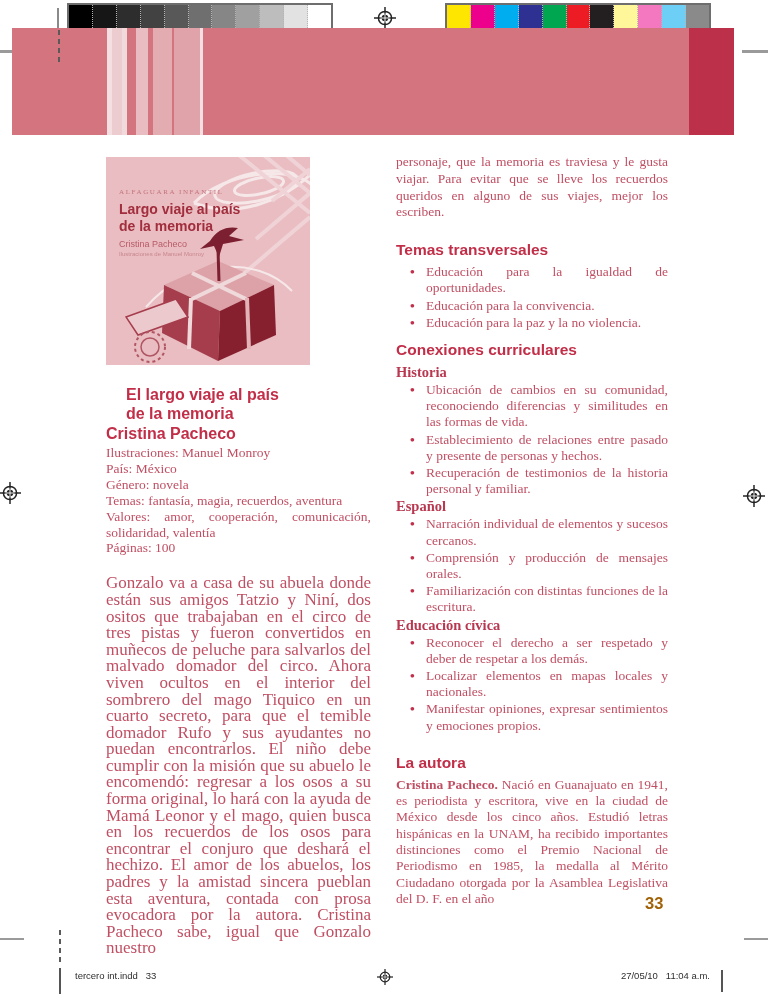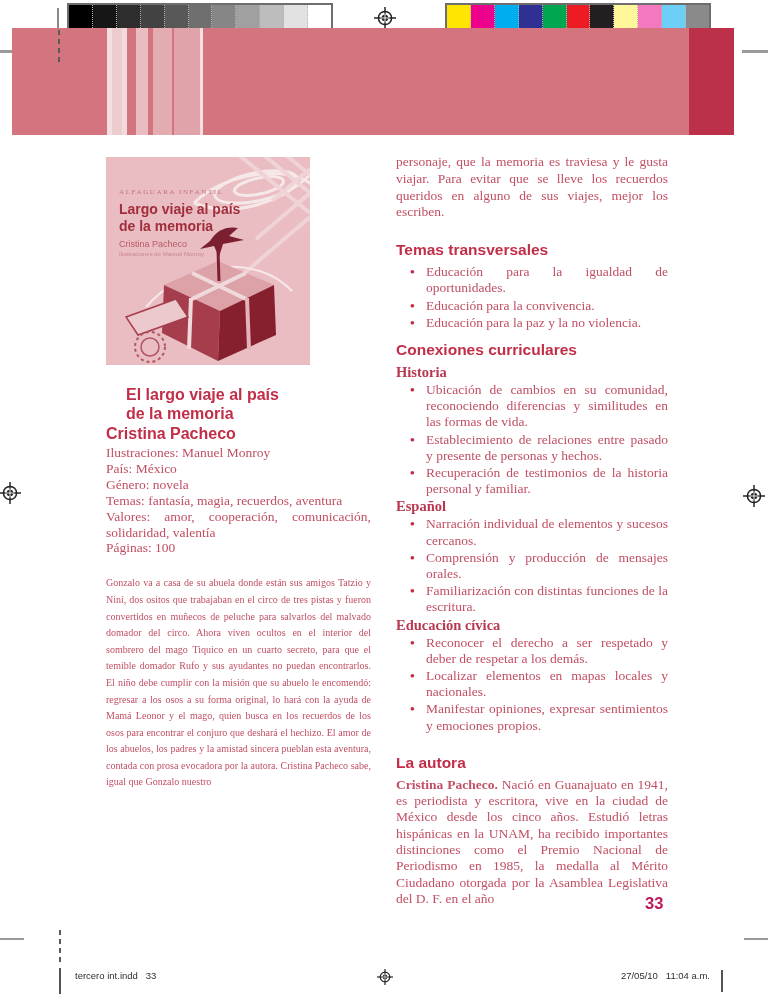--- a/index.html
+++ b/index.html
@@ -39,39 +39,39 @@
   .cover-credit{position:absolute;left:13px;top:94px;font-family:"Liberation Sans",sans-serif;
                 font-size:6px;color:#c98790;}
 
   
   .book-title{margin-top:21px;font-family:"Liberation Sans",sans-serif;font-weight:bold;
               font-size:16px;line-height:18.5px;color:#c22e48;margin-left:20px;}
   .book-author{margin-top:1px;font-family:"Liberation Sans",sans-serif;font-weight:bold;
                font-size:16px;line-height:19px;color:#c22e48;}
   .details{margin-top:2px;color:#c04f63;font-size:13.5px;line-height:15.9px;}
   .details .detail{text-align:justify;}
-  .synopsis{margin-top:19px;color:#c04f63;font-size:10px;line-height:16.6px;text-align:justify;}
+  .synopsis{margin-top:19px;color:#c04f63;font-size:17px;line-height:16.6px;text-align:justify;}
 
   
   .right-col{position:absolute;left:384px;top:154px;width:272px;color:#c04f63;margin-left:12px;}
   .cont{font-size:13.5px;line-height:16.8px;text-align:justify;}
   .sec-head{margin:20px 0 5px 0;font-family:"Liberation Sans",sans-serif;font-weight:bold;
             font-size:15.5px;line-height:18px;color:#c22e48;}
   .sec-head.tight{margin-top:10px;}
   .group-head{margin:1px 0 1px 0;font-weight:bold;font-size:14.5px;line-height:17px;color:#b93850;}
   ul.blist{list-style:none;margin:0;padding:0;}
   ul.blist li{position:relative;padding-left:30px;font-size:13.5px;line-height:16.2px;
               text-align:justify;margin-bottom:1px;}
   ul.blist li::before{content:"\2022";position:absolute;left:14px;top:0;color:#c0304d;font-weight:bold;}
   .autora-p{margin-top:2px;font-size:13.5px;line-height:16.3px;text-align:justify;}
   .autora-p .lead{font-weight:bold;}
 
   
   .page-num{position:absolute;left:645px;top:894px;font-family:"Liberation Sans",sans-serif;
-            font-weight:bold;font-size:16.5px;color:#be185d;}
+            font-weight:bold;font-size:16.5px;color:#a16207;}
   .footer-text{position:absolute;top:970px;font-family:"Liberation Sans",sans-serif;
                font-size:9.5px;color:#2e2e2e;white-space:pre;}
   #footer-left{left:75px;}
   #footer-right{right:58px;}
 </style>
 </head>
 <body>
 
 <div class="page">
 

